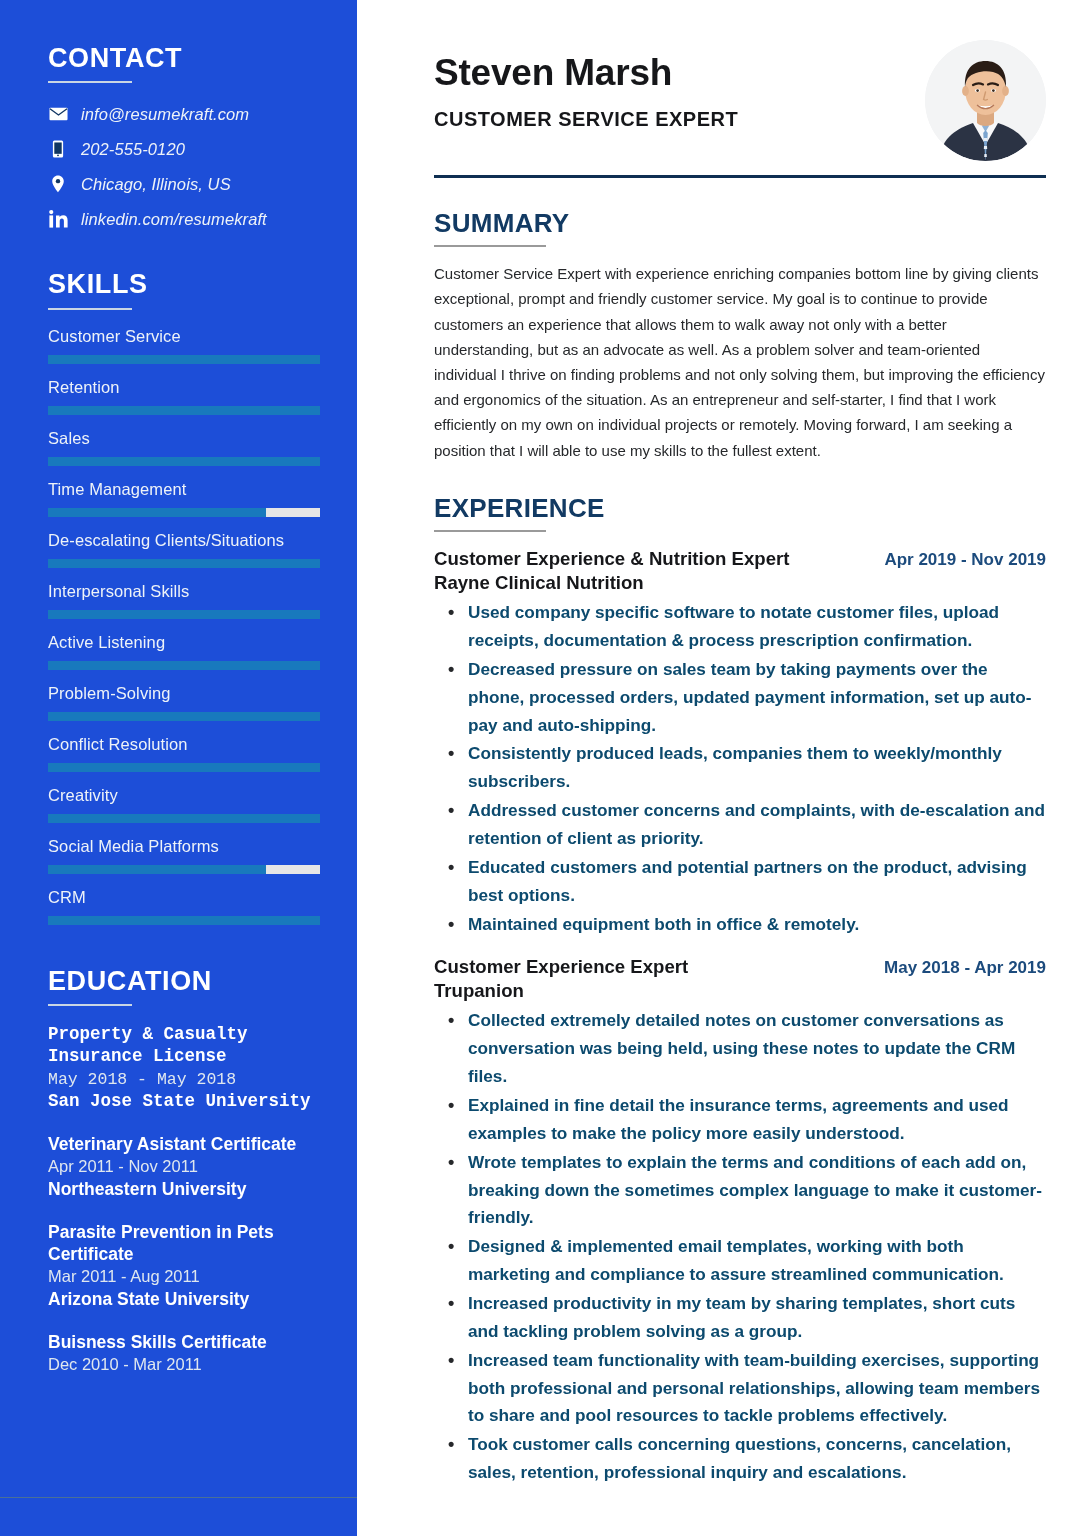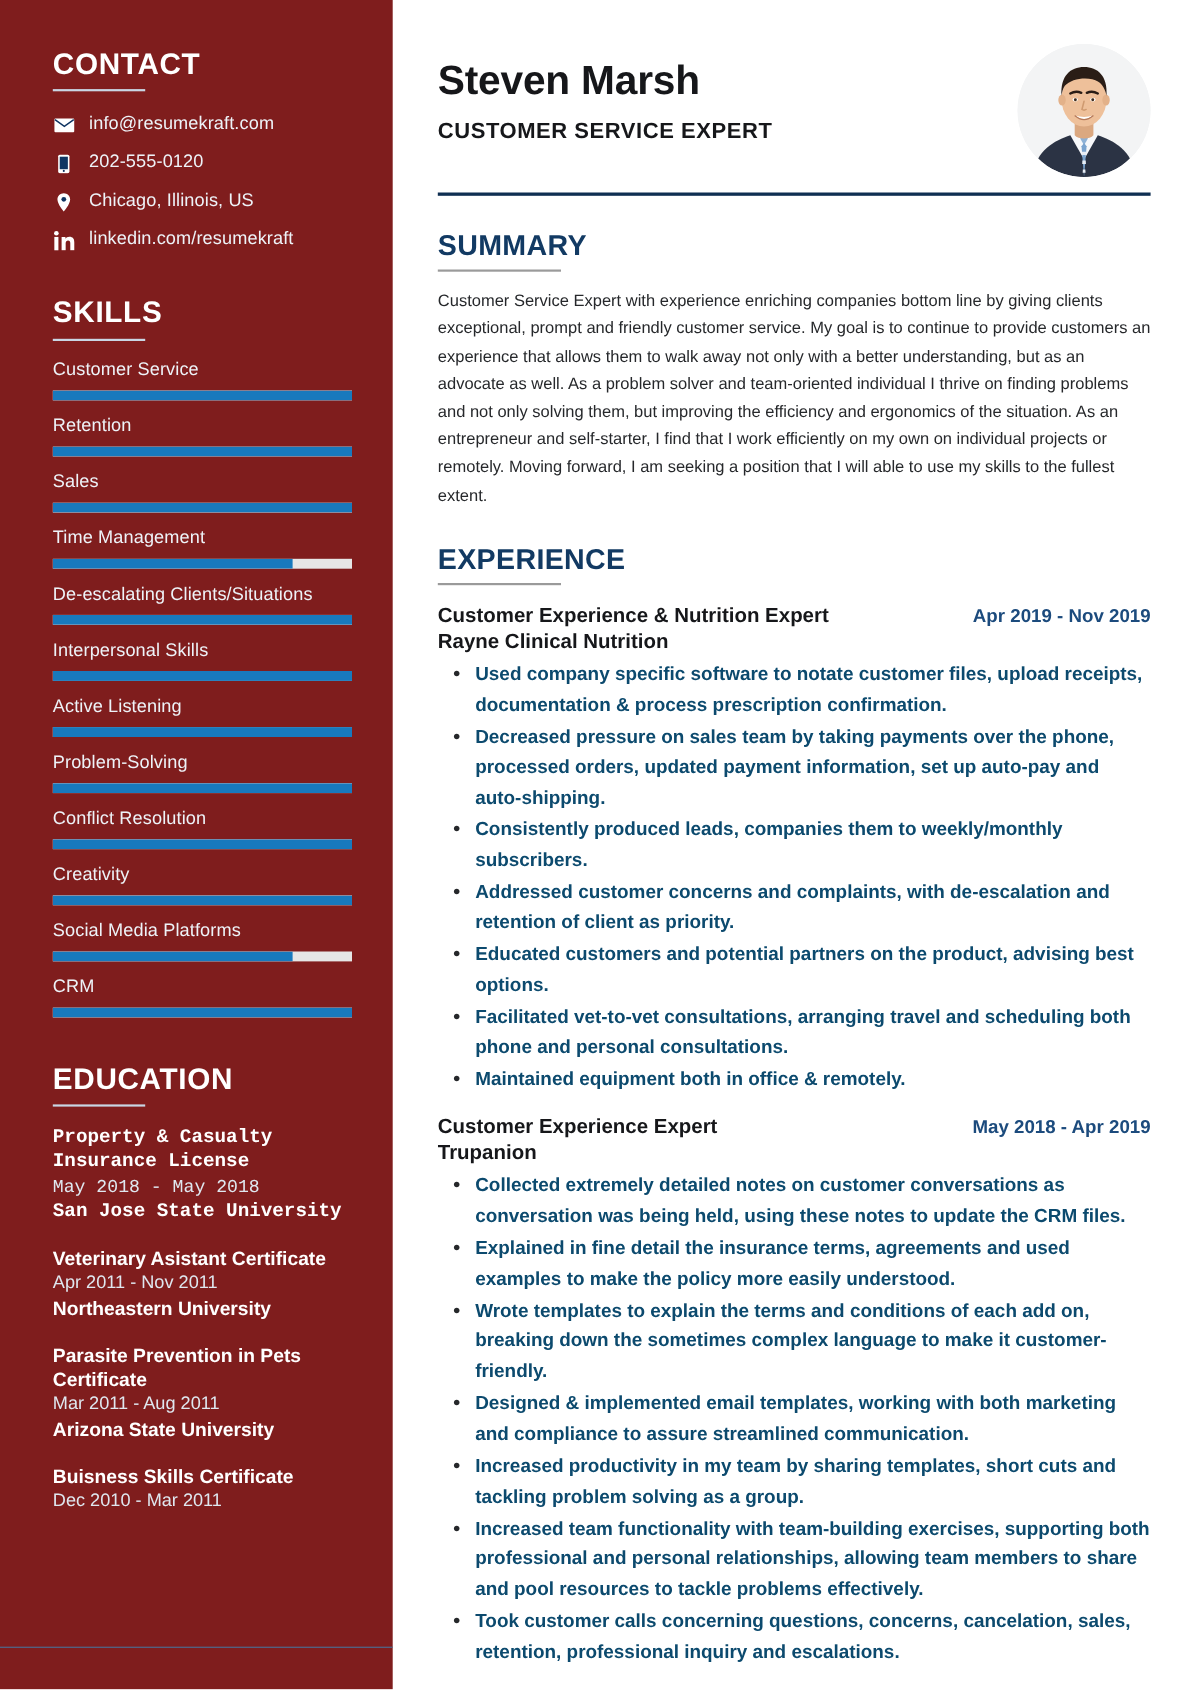--- a/index.html
+++ b/index.html
@@ -17,21 +17,21 @@
     height: 1536px;
     background: #ffffff;
     display: flex;
     overflow: hidden;
   }
 
   
   .sidebar {
     width: 357px;
     flex: 0 0 357px;
-    background: #7f1d1d;
+    background: #1d4ed8;
     color: #ffffff;
     padding: 0 0 16px 0;
     position: relative;
   }
   .sidebar-inner { padding: 44px 34px 0 48px; }
 
   .side-heading {
     font-size: 27px;
     font-weight: bold;
     letter-spacing: 0.6px;
@@ -42,23 +42,25 @@
     width: 84px;
     height: 2px;
     background: #c9d6e4;
     margin: 9px 0 0 0;
   }
 
   
   .contact-list { margin-top: 20px; }
   .contact-row {
     display: flex;
+    align-items: center;
     gap: 13px;
     margin-bottom: 13px;
     min-height: 22px;
+    font-style: italic;
   }
   .contact-icon {
     width: 20px;
     flex: 0 0 20px;
     display: flex;
     align-items: center;
     justify-content: center;
     color: #ffffff;
   }
   .contact-text {
@@ -120,20 +122,21 @@
     bottom: 38px;
     height: 1px;
     background: #4a7097;
   }
 
   
   .main {
     flex: 1 1 auto;
     padding: 40px 40px 0 41px;
     position: relative;
+    margin-left: 36px;
   }
 
   .head {
     display: flex;
     align-items: flex-start;
     justify-content: space-between;
   }
   .head-text { padding-top: 14px; }
   .name {
     font-size: 37px;
@@ -473,21 +476,20 @@
               <div class="job-title">Customer Experience &amp; Nutrition Expert</div>
               <div class="job-dates" style="color: rgb(28, 75, 125);">Apr 2019 - Nov 2019</div>
             </div>
             <div class="job-company">Rayne Clinical Nutrition</div>
             <ul class="bullets">
               <li>Used company specific software to notate customer files, upload receipts, documentation &amp; process prescription confirmation.</li>
               <li>Decreased pressure on sales team by taking payments over the phone, processed orders, updated payment information, set up auto-pay and auto-shipping.</li>
               <li>Consistently produced leads, companies them to weekly/monthly subscribers.</li>
               <li>Addressed customer concerns and complaints, with de-escalation and retention of client as priority.</li>
               <li>Educated customers and potential partners on the product, advising best options.</li>
-              <li>Facilitated vet-to-vet consultations, arranging travel and scheduling both phone and personal consultations.</li>
               <li>Maintained equipment both in office &amp; remotely.</li>
             </ul>
           </div>
           <div class="job">
             <div class="job-head">
               <div class="job-title">Customer Experience Expert</div>
               <div class="job-dates" style="color: rgb(28, 75, 125);">May 2018 - Apr 2019</div>
             </div>
             <div class="job-company">Trupanion</div>
             <ul class="bullets">

